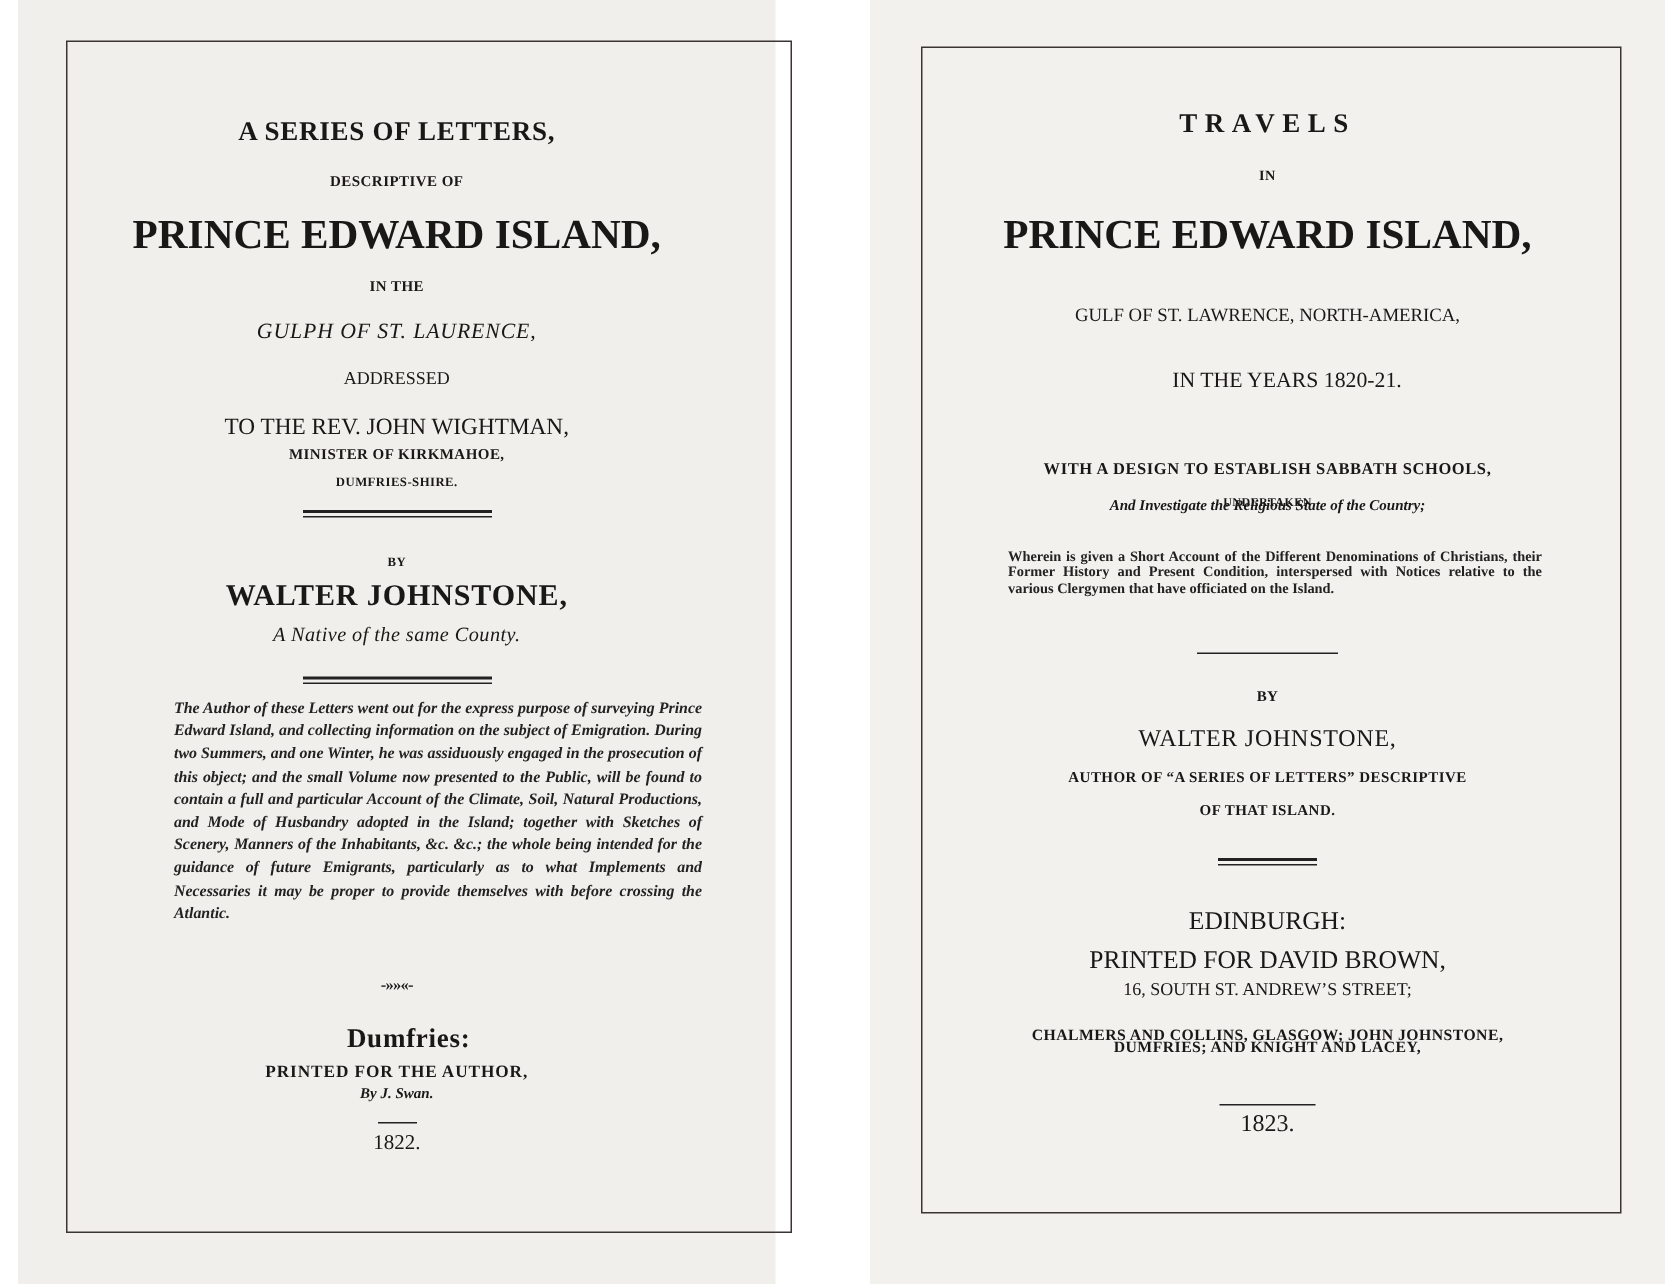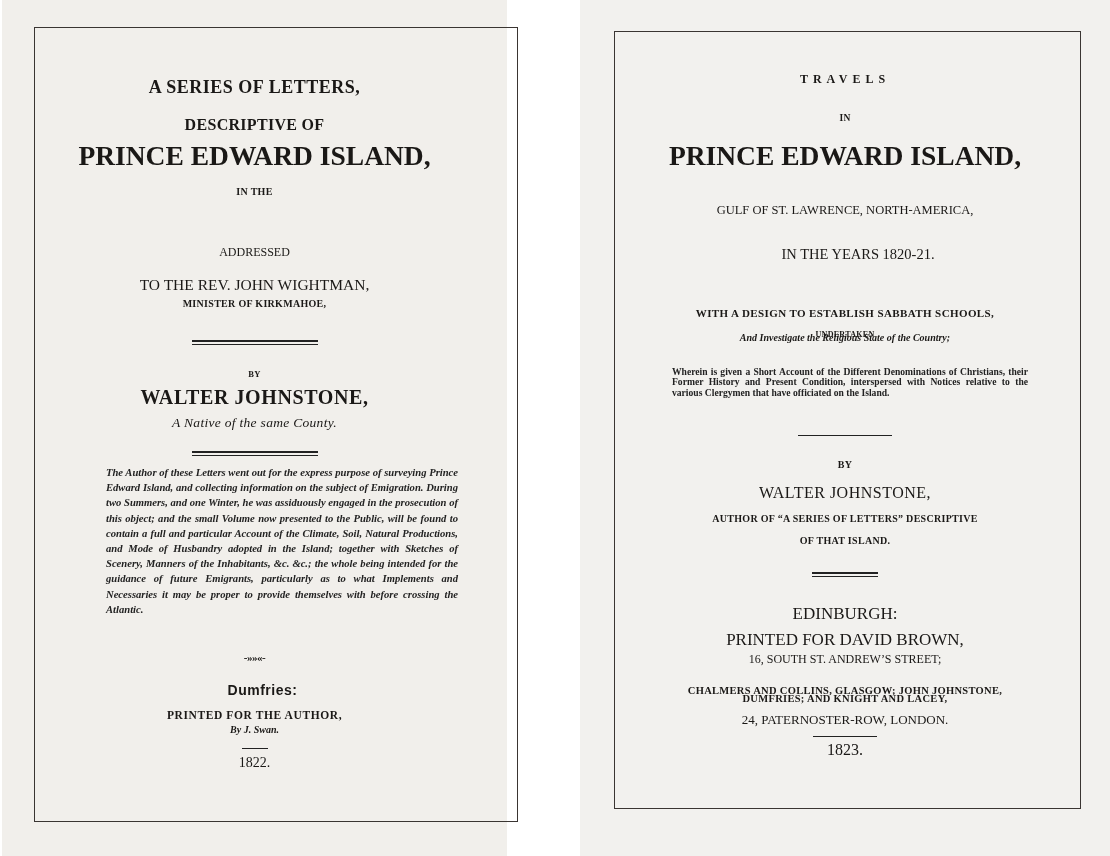--- a/index.html
+++ b/index.html
@@ -6,21 +6,21 @@
   body {
     width:1110px; height:856px; position:relative; overflow:hidden;
     background:#ffffff;
     font-family:"Liberation Serif","DejaVu Serif",serif;
     color:#1a1816;
   }
   .page {
     position:absolute; top:0; height:856px;
     background:#f1efeb;
   }
-  #page-left { left:2px; width:505px; }
+  #page-left { left:12px; width:505px; }
   #page-right { left:580px; width:530px; background:#f2f1ee; }
   .frame {
     position:absolute; border:1.5px solid #3a3532;
     box-sizing:border-box;
   }
   #page-left .frame { left:32px; top:27px; width:484px; height:795px; }
   #page-right .frame { left:34px; top:31px; width:467px; height:778px; }
 
   .line {
     position:absolute; left:0; right:0; text-align:center;
@@ -39,36 +39,38 @@
   }
   .para {
     position:absolute; text-align:justify; font-style:italic; font-weight:bold;
     font-size:10.6px; line-height:15.2px; color:#222;
   }
   .para-r {
     position:absolute; font-weight:bold; font-size:9.6px; line-height:10.4px; color:#222;
     text-align:justify;
   }
   .blackletter {
-    font-family:Liberation Sans, sans-serif; font-weight:bold; font-size:14px; letter-spacing:0.5px;padding-left:16px;
+    font-family:Liberation Serif, serif; font-weight:bold; font-size:18px; letter-spacing:0.5px;padding-left:16px;
   }
 </style>
 </head>
 <body>
 
 <div class="page" id="page-left">
   <div class="frame"></div>
 
   <div class="line b" style="top:78px;font-size:18px;letter-spacing:0.5px;">A SERIES OF LETTERS,</div>
-  <div class="line sc" style="top:117px;font-size:16px;">DESCRIPTIVE OF</div>
+  <div class="line sc" style="top:117px;font-size:10px;">DESCRIPTIVE OF</div>
   <div class="line b" style="top:142px;font-size:27.5px;">PRINCE EDWARD ISLAND,</div>
   <div class="line sc" style="top:187px;font-size:10px;">IN THE</div>
+  <div class="line i" style="top:214px;font-size:14.5px;letter-spacing:0.6px;">GULPH OF ST. LAURENCE,</div>
   <div class="line" style="top:246px;font-size:12px;">ADDRESSED</div>
   <div class="line" style="top:277px;font-size:15.5px;">TO THE REV. JOHN WIGHTMAN,</div>
   <div class="line sc" style="top:299px;font-size:10px;">MINISTER OF KIRKMAHOE,</div>
+  <div class="line sc" style="top:317px;font-size:8.5px;">DUMFRIES-SHIRE.</div>
 
   <div class="rule-double" style="top:340px;width:126px;"></div>
 
   <div class="line sc" style="top:370px;font-size:8.5px;">BY</div>
   <div class="line b" style="top:387px;font-size:20px;letter-spacing:0.6px;">WALTER JOHNSTONE,</div>
   <div class="line i" style="top:416px;font-size:13.5px;letter-spacing:0.3px;">A Native of the same County.</div>
 
   <div class="rule-double" style="top:451px;width:126px;"></div>
 
   <div class="para" style="left:104px;top:465px;width:352px;">The Author of these Letters went out for the express purpose of surveying Prince Edward Island, and collecting information on the subject of Emigration. During two Summers, and one Winter, he was assiduously engaged in the prosecution of this object; and the small Volume now presented to the Public, will be found to contain a full and particular Account of the Climate, Soil, Natural Productions, and Mode of Husbandry adopted in the Island; together with Sketches of Scenery, Manners of the Inhabitants, &amp;c. &amp;c.; the whole being intended for the guidance of future Emigrants, particularly as to what Implements and Necessaries it may be proper to provide themselves with before crossing the Atlantic.</div>
@@ -77,21 +79,21 @@
   <div class="line blackletter" style="top:683px;">Dumfries:</div>
   <div class="line sc" style="top:710px;font-size:11.5px;letter-spacing:0.6px;">PRINTED FOR THE AUTHOR,</div>
   <div class="line i b" style="top:725px;font-size:10px;">By J. Swan.</div>
   <div class="rule-single" style="top:748px;width:26px;"></div>
   <div class="line" style="top:756px;font-size:14px;">1822.</div>
 </div>
 
 <div class="page" id="page-right">
   <div class="frame"></div>
 
-  <div class="line b" style="top:73px;font-size:12px;letter-spacing:5px;padding-left:5px;left:-5px;">TRAVELS</div>
+  <div class="line b" style="top:73px;font-size:18px;letter-spacing:5px;padding-left:5px;left:-5px;">TRAVELS</div>
   <div class="line sc" style="top:114px;font-size:9.5px;">IN</div>
   <div class="line b" style="top:142px;font-size:27.5px;">PRINCE EDWARD ISLAND,</div>
   <div class="line" style="top:204px;font-size:12.5px;">GULF OF ST. LAWRENCE, NORTH-AMERICA,</div>
   <div class="line" style="top:247px;font-size:14.5px;padding-left:26px;">IN THE YEARS 1820-21.</div>
   <div class="line sc" style="top:284px;font-size:8px;margin-top:47px;">UNDERTAKEN</div>
   <div class="line sc" style="top:308px;font-size:11px;letter-spacing:0.4px;">WITH A DESIGN TO ESTABLISH SABBATH SCHOOLS,</div>
   <div class="line i b" style="top:333px;font-size:10px;">And Investigate the Religious State of the Country;</div>
 
   <div class="para-r" style="left:92px;top:367px;width:356px;">Wherein is given a Short Account of the Different Denominations of Christians, their Former History and Present Condition, interspersed with Notices relative to the various Clergymen that have officiated on the Island.</div>
 
@@ -102,16 +104,15 @@
   <div class="line sc" style="top:514px;font-size:10px;">AUTHOR OF “A SERIES OF LETTERS” DESCRIPTIVE</div>
   <div class="line sc" style="top:536px;font-size:10px;">OF THAT ISLAND.</div>
 
   <div class="rule-double" style="top:572px;width:66px;"></div>
 
   <div class="line" style="top:605px;font-size:17px;">EDINBURGH:</div>
   <div class="line" style="top:631px;font-size:17px;">PRINTED FOR DAVID BROWN,</div>
   <div class="line" style="top:653px;font-size:12px;">16, SOUTH ST. ANDREW’S STREET;</div>
   <div class="line sc" style="top:686px;font-size:10.5px;">CHALMERS AND COLLINS, GLASGOW; JOHN JOHNSTONE,</div>
   <div class="line sc" style="top:694px;font-size:10.5px;">DUMFRIES; AND KNIGHT AND LACEY,</div>
-  <div class="line" style="top:713px;font-size:13px;">24, PATERNOSTER-ROW, LONDON.</div>
   <div class="rule-single" style="top:736px;width:64px;"></div>
   <div class="line" style="top:742px;font-size:16px;">1823.</div>
 </div>
 
 </body></html>

